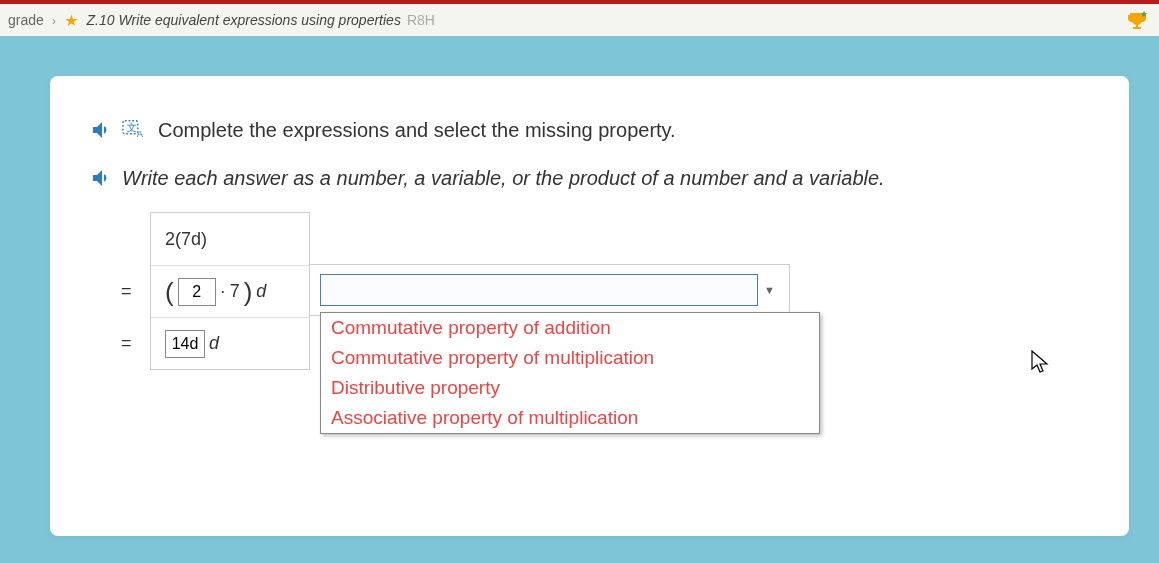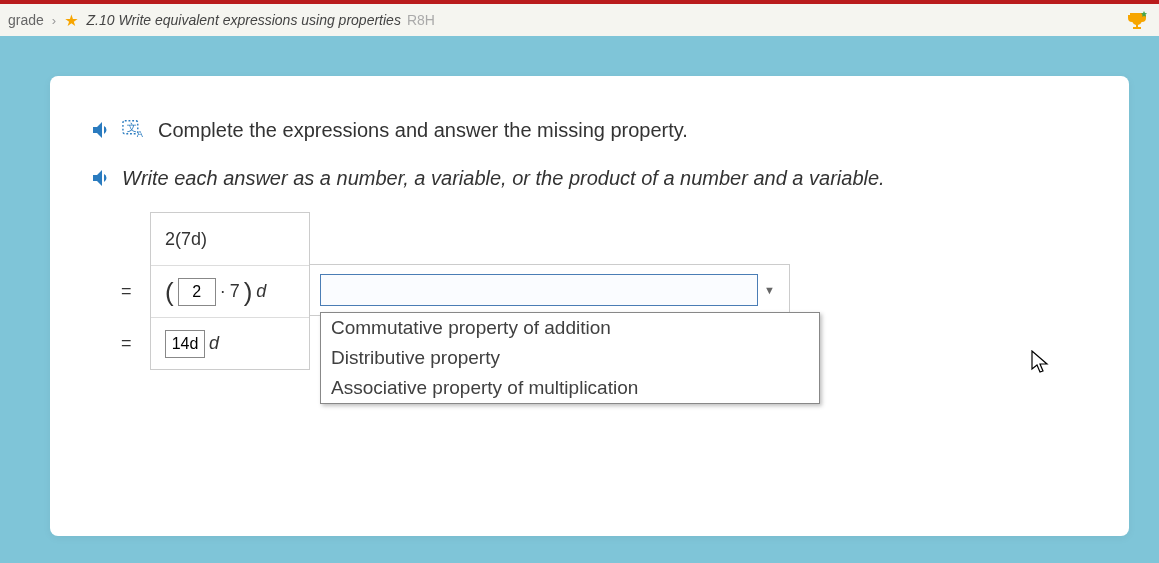--- a/index.html
+++ b/index.html
@@ -148,21 +148,21 @@
     top: 100px;
     width: 500px;
     background: #fff;
     border: 1px solid #888;
     box-shadow: 2px 2px 4px rgba(0,0,0,0.25);
     z-index: 10;
   }
   .dropdown-item {
     padding: 4px 10px;
     font-size: 19px;
-    color: #404040;
+    color: #ef4444;
     cursor: pointer;
   }
   .cursor-arrow {
     position: absolute;
     right: 110px;
     top: 350px;
     pointer-events: none;
   }
 </style>
 </head>
@@ -190,21 +190,21 @@
           <path fill="#2a7bbf" d="M3 9v6h4l5 5V4L7 9H3zm13.5 3a4.5 4.5 0 0 0-2.5-4v8a4.5 4.5 0 0 0 2.5-4z"></path>
         </svg>
     </span>
     <span class="translate-icon">
       <svg viewBox="0 0 28 24">
           <rect x="1" y="3" width="16" height="14" rx="2" fill="none" stroke="#2a7bbf" stroke-width="1.5" stroke-dasharray="2 2"></rect>
           <text x="5" y="14" font-size="11" fill="#2a7bbf" font-family="serif">文</text>
           <text x="16" y="20" font-size="10" fill="#2a7bbf">A</text>
         </svg>
     </span>
-    <span class="text">Complete the expressions and answer the missing property.</span>
+    <span class="text">Complete the expressions and select the missing property.</span>
   </div>
 
   <div class="line italic">
     <span class="speaker-icon">
       <svg viewBox="0 0 24 24">
           <path fill="#2a7bbf" d="M3 9v6h4l5 5V4L7 9H3zm13.5 3a4.5 4.5 0 0 0-2.5-4v8a4.5 4.5 0 0 0 2.5-4z"></path>
         </svg>
     </span>
     <span class="text">Write each answer as a number, a variable, or the product of a number and a variable.</span>
   </div>
@@ -239,20 +239,21 @@
 
     <div class="dropzone">
       <div class="dropdown-display">
         <span></span>
       </div>
       <span class="dropdown-caret">▼</span>
     </div>
 
     <div class="dropdown-menu">
       <div class="dropdown-item">Commutative property of addition</div>
+      <div class="dropdown-item">Commutative property of multiplication</div>
       <div class="dropdown-item">Distributive property</div>
       <div class="dropdown-item">Associative property of multiplication</div>
     </div>
 
   </div>
 </div>
 
 <div class="cursor-arrow">
   <svg width="18" height="24" viewBox="0 0 18 24">
       <path d="M1 1l0 18 5-4 3 7 3-1-3-7 7 0z" fill="#fff" stroke="#000" stroke-width="1.2"></path>

